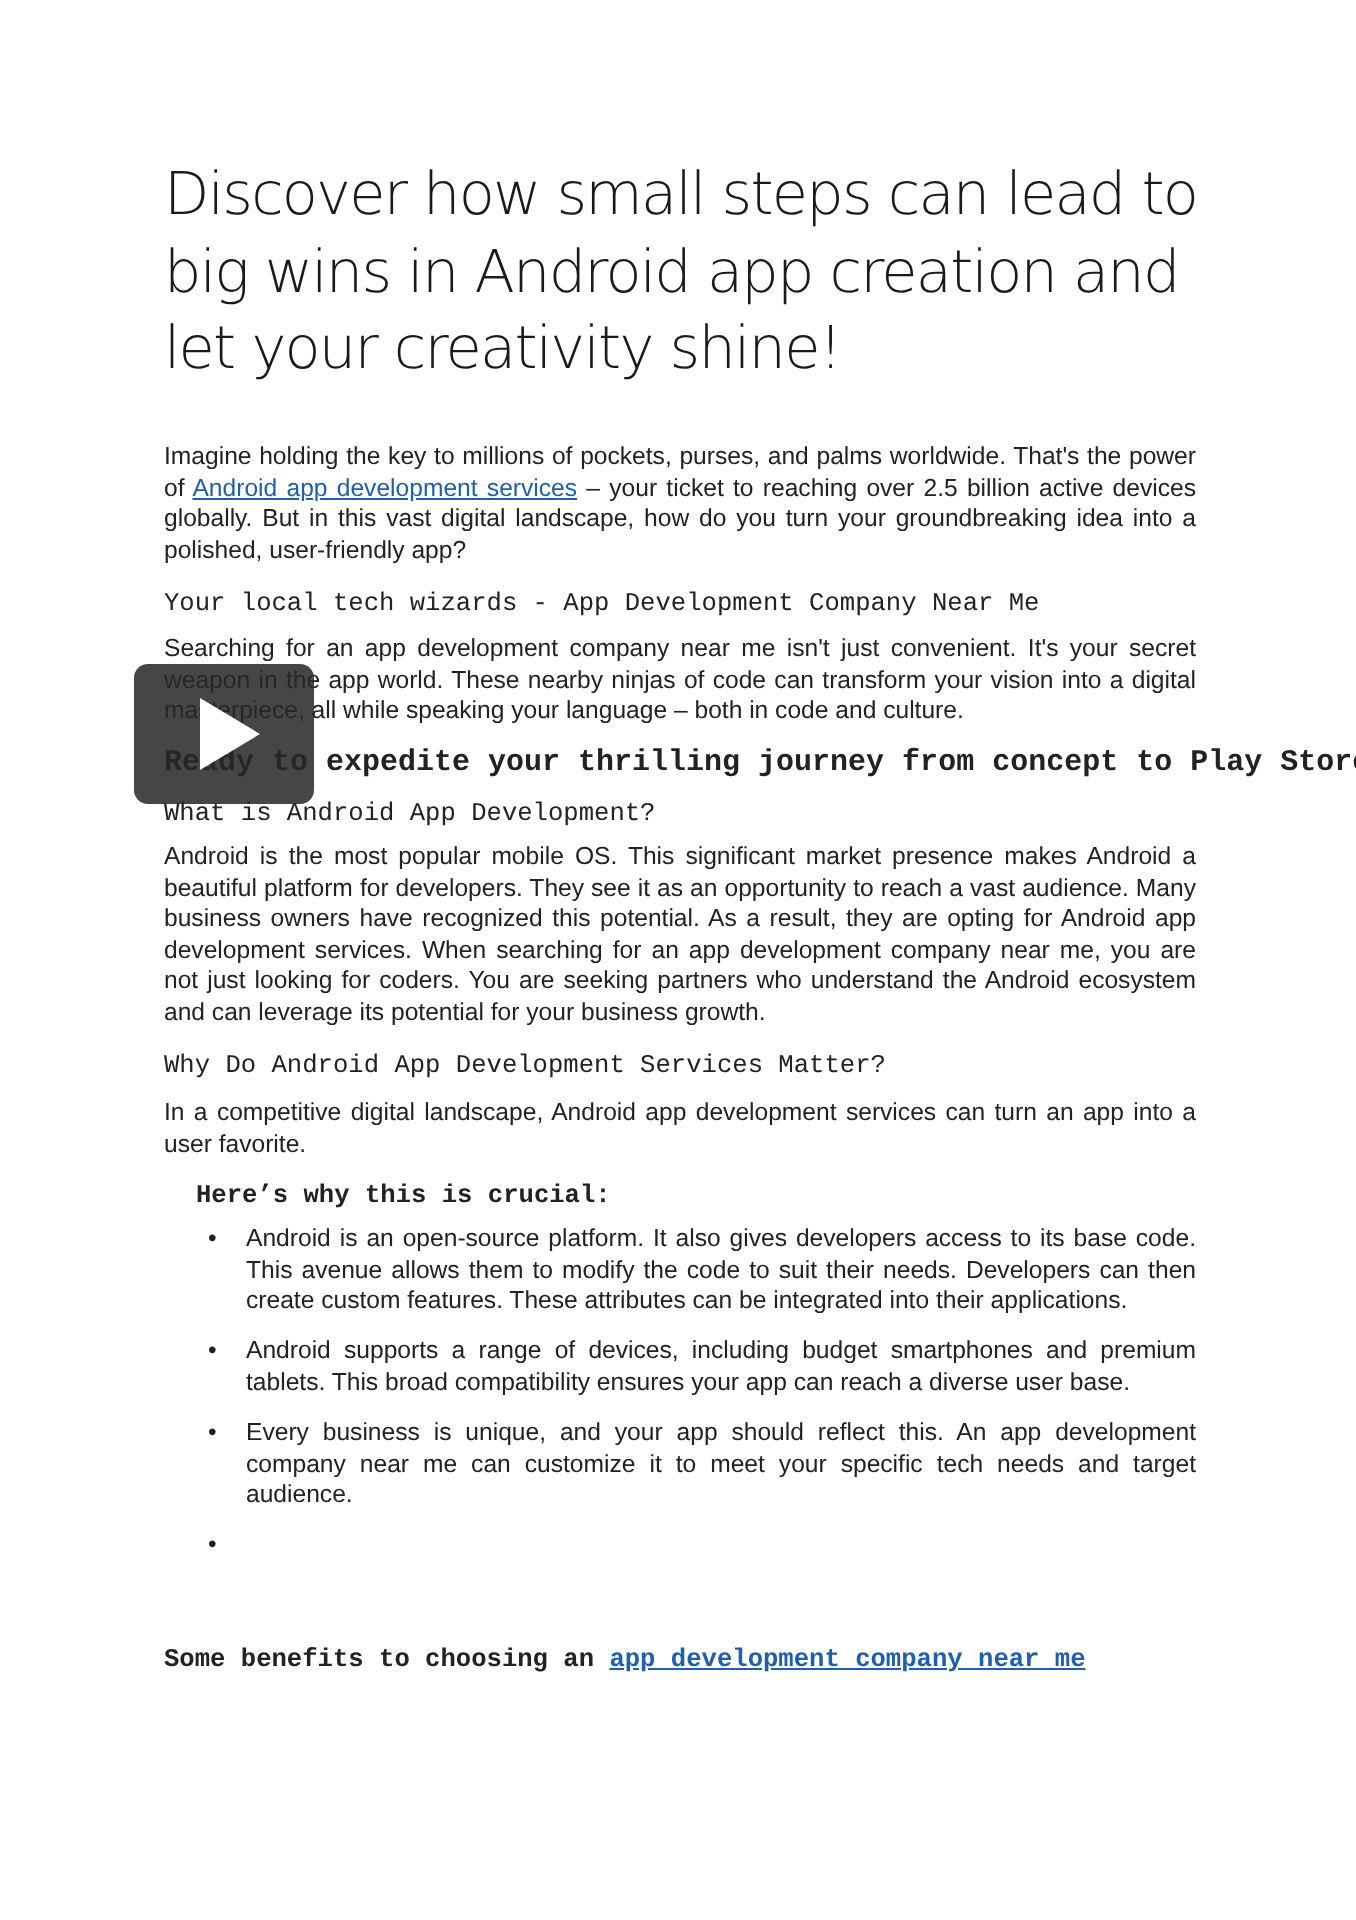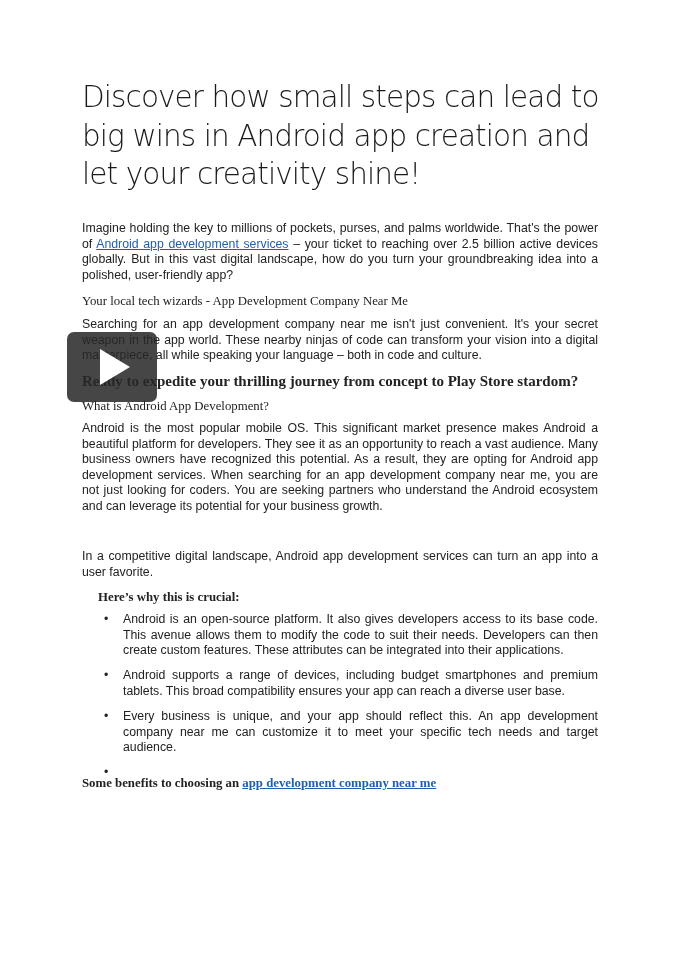--- a/index.html
+++ b/index.html
@@ -9,21 +9,21 @@
     position: absolute; left: 82px; top: 78px; width: 530px;
     font-family: "DejaVu Sans", sans-serif; font-weight: 300;
     font-size: 29.5px; line-height: 38.5px; color: #1a1a1a; letter-spacing: -0.9px;
     margin: 0;
   }
   .body-text {
     position: absolute; left: 82px; width: 516px;
     font-family: "Liberation Sans", sans-serif; font-size: 12.3px; line-height: 15.6px;
     color: #222; text-align: justify; margin: 0;
   }
-  .heading { font-family: Liberation Serif, serif; font-size: 12.8px; color: #222; position: absolute; left: 82px; margin: 0; white-space: nowrap; }
+  .heading { font-family: Liberation Mono, monospace; font-size: 12.8px; color: #222; position: absolute; left: 82px; margin: 0; white-space: nowrap; }
   .heading.bold { font-weight: bold; }
   a.link { color: #1f5fb0; text-decoration: underline; }
   ul.bullets { position: absolute; left: 82px; top: 612px; width: 516px; margin: 0; padding: 0; list-style: none; }
   ul.bullets li {
     position: relative; padding-left: 41px;
     font-family: "Liberation Sans", sans-serif; font-size: 12.3px; line-height: 15.6px;
     color: #222; text-align: justify; margin-bottom: 9.5px;
   }
   ul.bullets li .dot { position: absolute; left: 22px; top: 0; }
   .play-overlay {
@@ -48,31 +48,32 @@
   <p class="heading" style="top:294px;">Your local tech wizards - App Development Company Near Me</p>
 
   <p class="body-text" style="top:317px;">Searching for an app development company near me isn't just convenient. It's your secret weapon in the app world. These nearby ninjas of code can transform your vision into a digital masterpiece, all while speaking your language – both in code and culture.</p>
 
   <p class="heading bold" style="top:373px; font-size:15px;">Ready to expedite your thrilling journey from concept to Play Store stardom?</p>
 
   <p class="heading" style="top:399px;">What is Android App Development?</p>
 
   <p class="body-text" style="top:421px;">Android is the most popular mobile OS. This significant market presence makes Android a beautiful platform for developers. They see it as an opportunity to reach a vast audience. Many business owners have recognized this potential. As a result, they are opting for Android app development services. When searching for an app development company near me, you are not just looking for coders. You are seeking partners who understand the Android ecosystem and can leverage its potential for your business growth.</p>
 
+  <p class="heading" style="top:525px;">Why Do Android App Development Services Matter?</p>
 
   <p class="body-text" style="top:549px;">In a competitive digital landscape, Android app development services can turn an app into a user favorite.</p>
 
   <p class="heading bold" style="top:590px;padding-left:16px;">Here’s why this is crucial:</p>
 
   <ul class="bullets">
     <li><span class="dot">•</span><span>Android is an open-source platform. It also gives developers access to its base code. This avenue allows them to modify the code to suit their needs. Developers can then create custom features. These attributes can be integrated into their applications.</span></li>
     <li><span class="dot">•</span><span>Android supports a range of devices, including budget smartphones and premium tablets. This broad compatibility ensures your app can reach a diverse user base.</span></li>
     <li><span class="dot">•</span><span>Every business is unique, and your app should reflect this. An app development company near me can customize it to meet your specific tech needs and target audience.</span></li>
     <li><span class="dot">•</span></li>
   </ul>
 
-  <p class="heading bold" style="top:776px;text-align:center;"><span>Some benefits to choosing an </span><a class="link" href="#">app development company near me</a></p>
+  <p class="heading bold" style="top:822px;text-align:center;"><span>Some benefits to choosing an </span><a class="link" href="#">app development company near me</a></p>
 
   <div class="play-overlay">
     <div class="tri"></div>
   </div>
 
 </div>
 
 </body></html>

